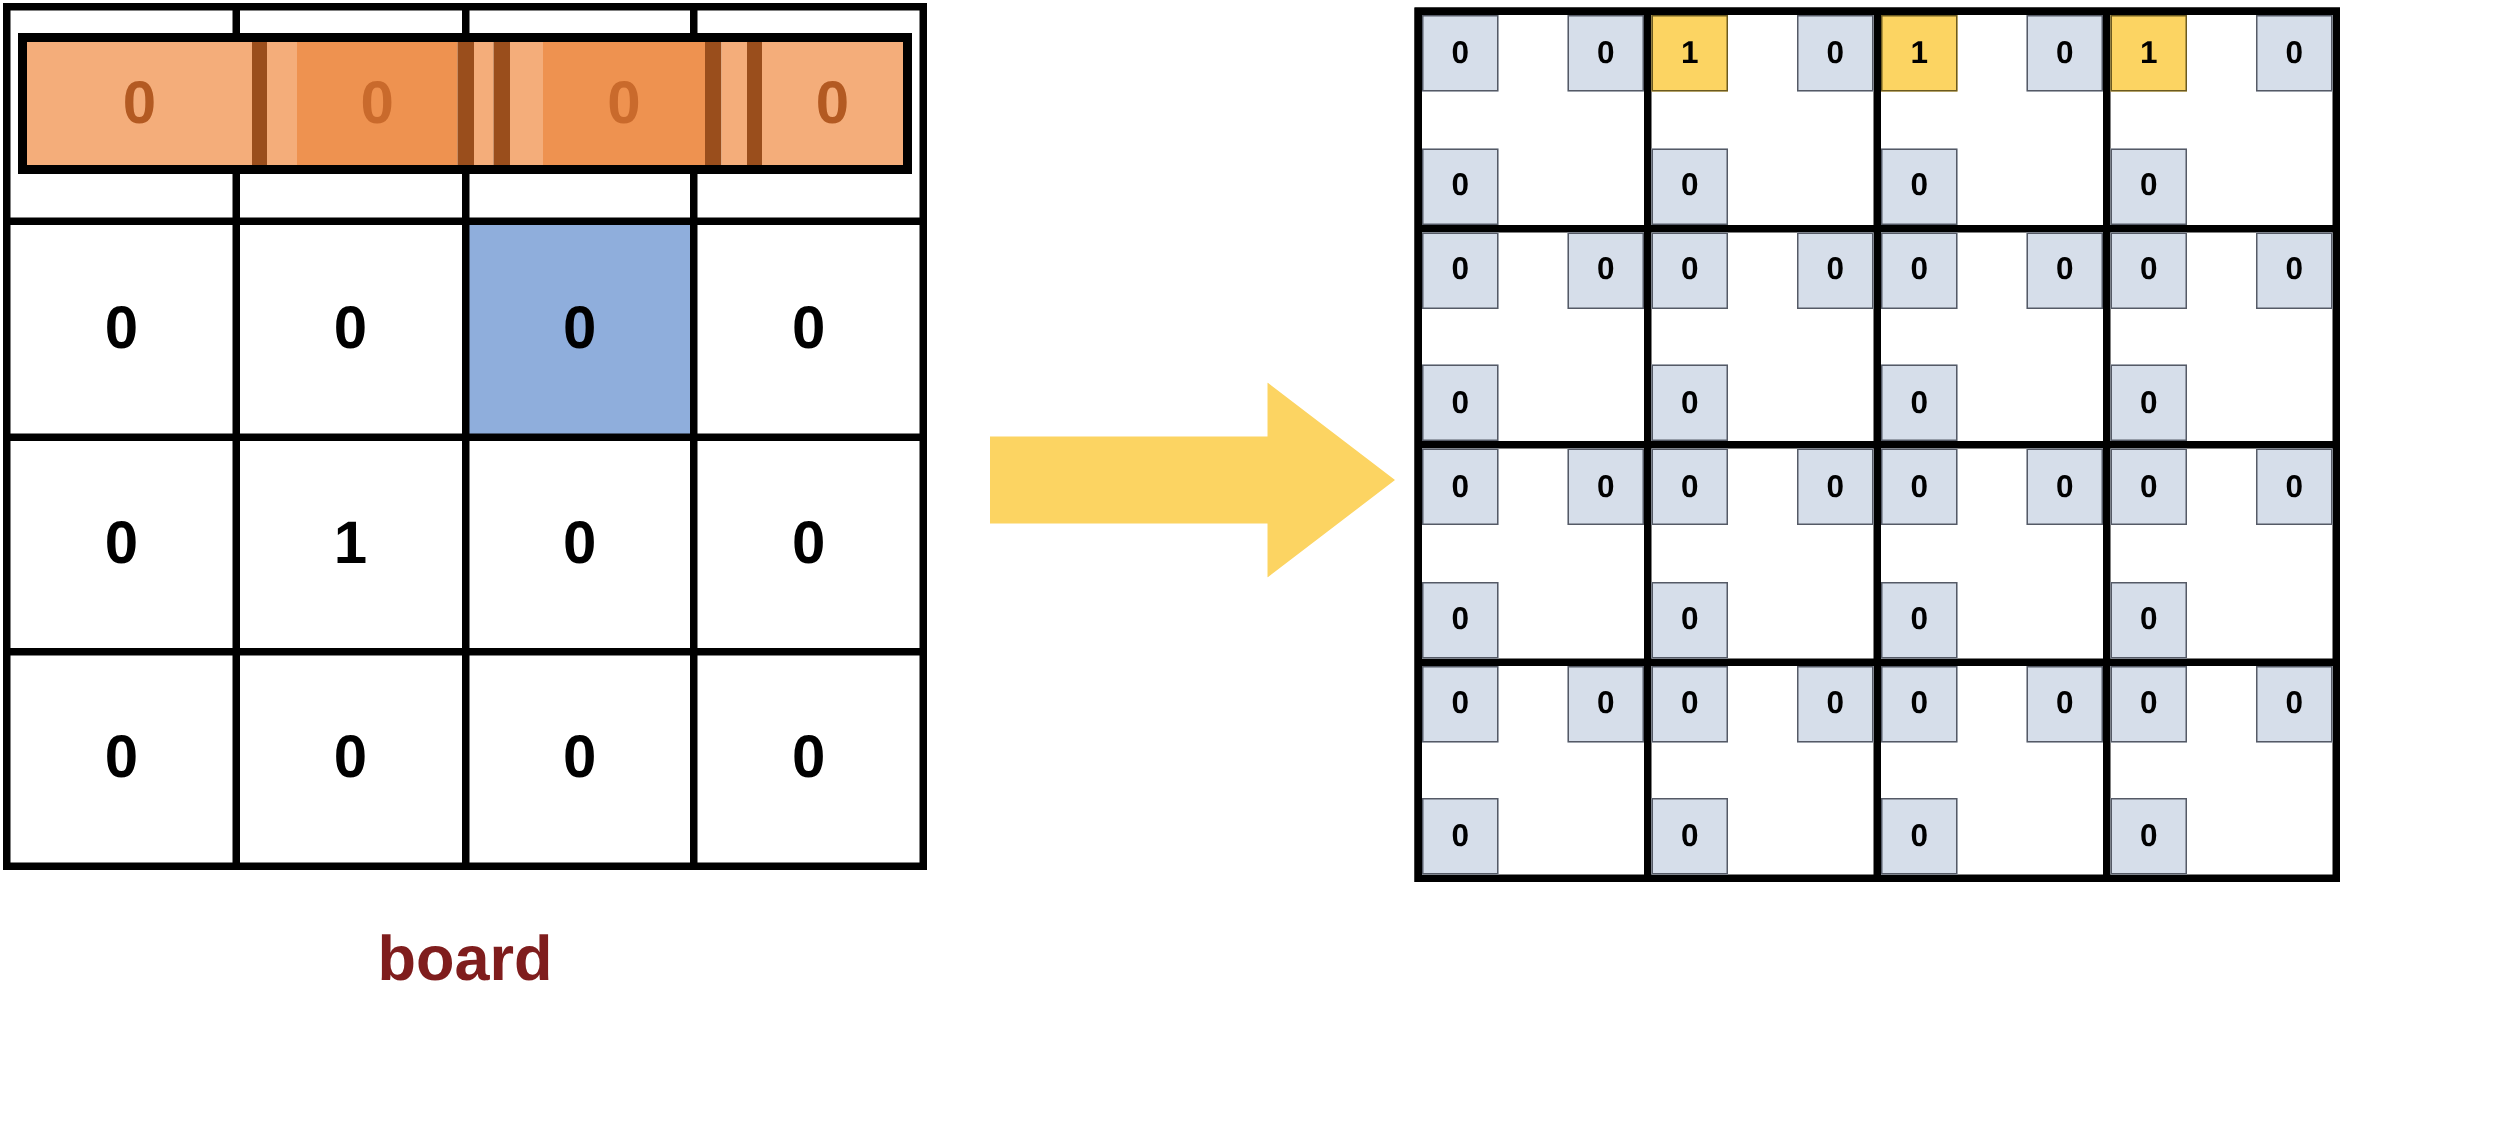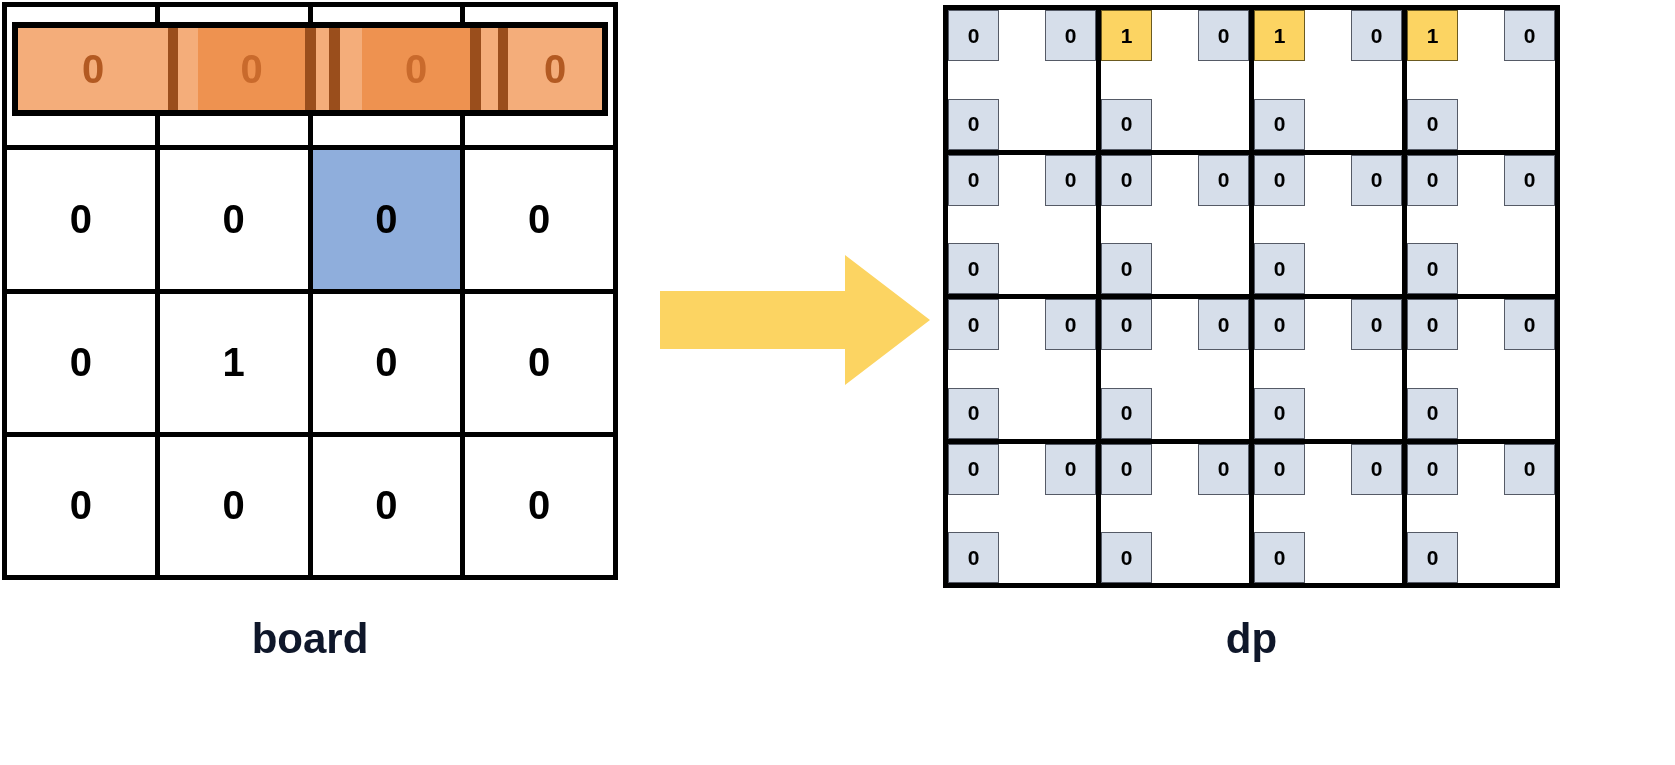--- a/index.html
+++ b/index.html
@@ -133,21 +133,21 @@
   .sub.highlight { background: #FCD462; border-color: #6b5a20; }
   .sub.tl { left: 0px;  top: 0px; }
   .sub.tr { right: 0px; top: 0px; }
   .sub.bl { left: 0px;  bottom: 0px; }
 
   
   .caption {
     position: absolute;
     font-size: 42px;
     font-weight: bold;
-    color: #0f172a;
+    color: #7f1d1d;
     text-align: center;
     white-space: nowrap;
   }
   #board-caption {
     left: 0px;
     top: 615px;
     width: 620px;
   }
   #dp-caption {
     left: 8px;
@@ -284,14 +284,13 @@
         <div class="sub tr">0</div>
         <div class="sub bl">0</div>
       </div>
       <div class="dp-cell">
         <div class="sub tl">0</div>
         <div class="sub tr">0</div>
         <div class="sub bl">0</div>
       </div>
     </div>
 
-  <div class="caption" id="dp-caption">dp</div>
 </div>
 
 </body></html>

